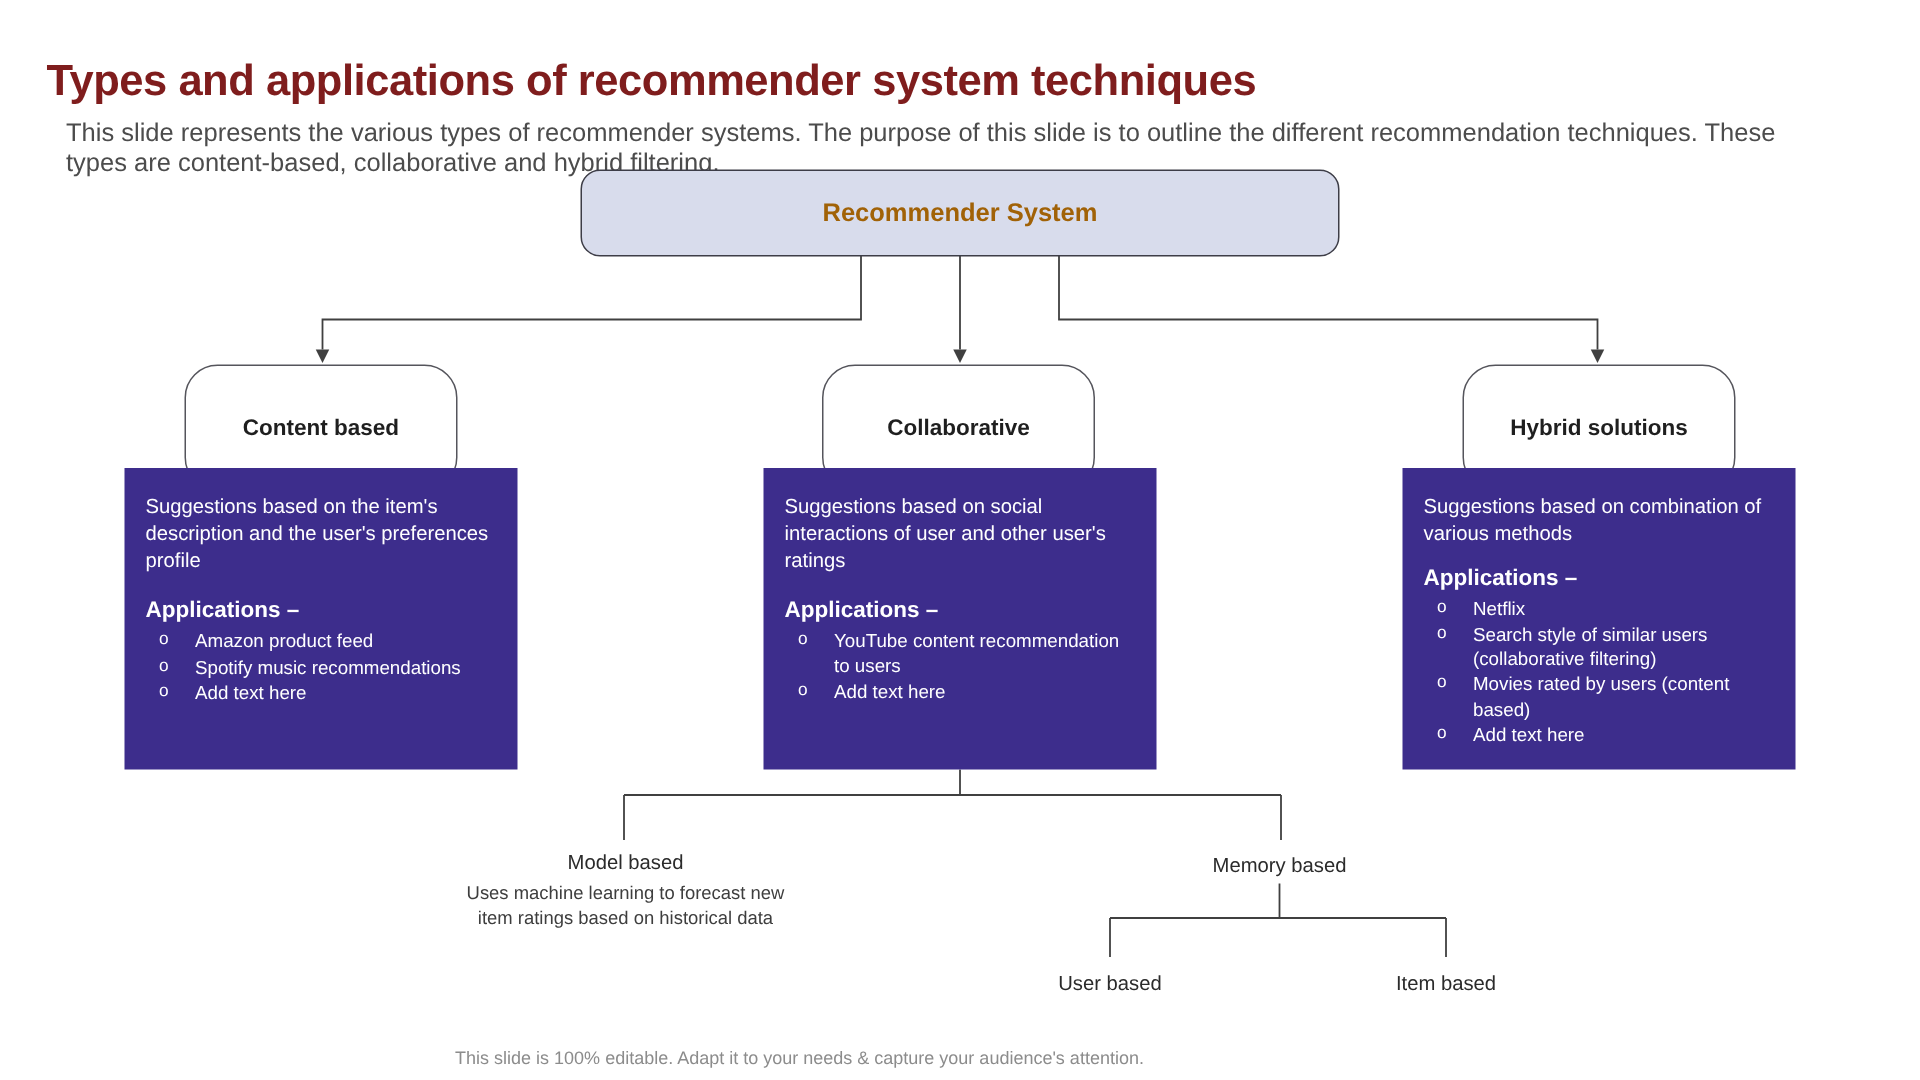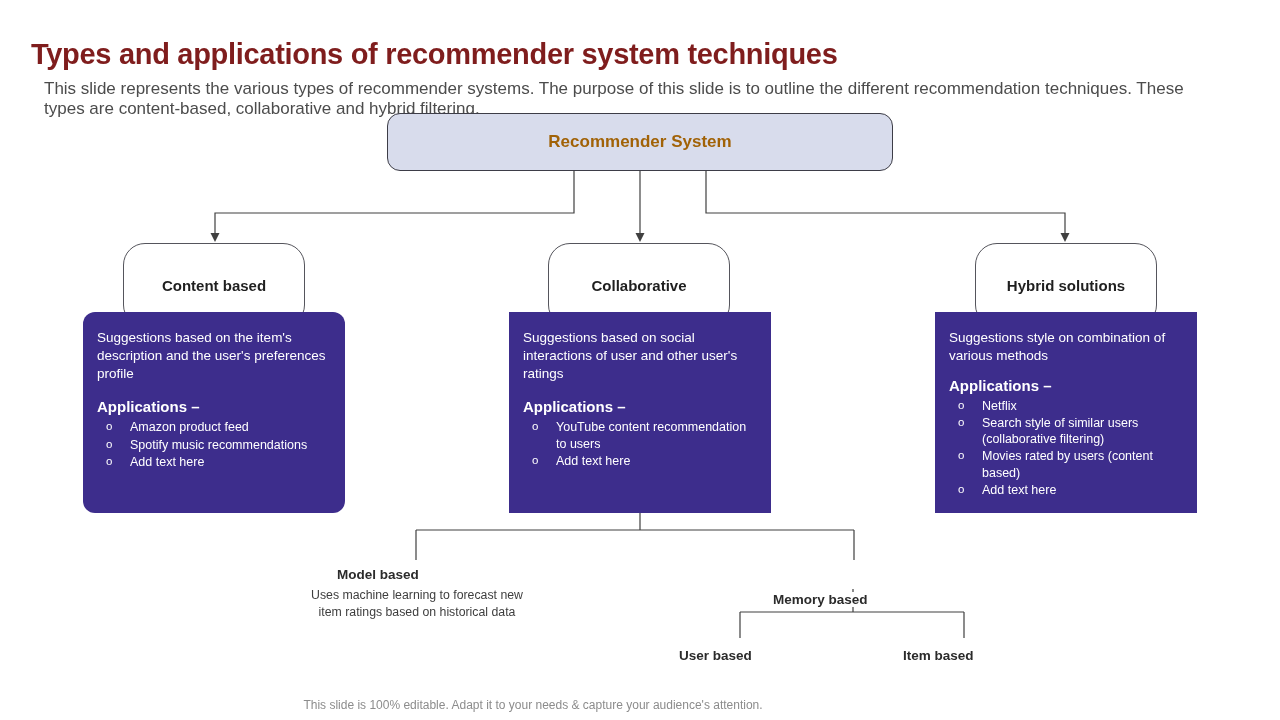--- a/index.html
+++ b/index.html
@@ -28,33 +28,33 @@
 
   .cat-box{position:absolute;top:243px;width:182px;height:84px;background:#ffffff;
     border:1px solid #55555c;border-radius:22px;z-index:2;
     display:flex;align-items:center;justify-content:center;
     font-size:15px;font-weight:bold;color:#1f1f1f;}
   .cat-content{left:123px;} .cat-collab{left:548px;} .cat-hybrid{left:975px;}
 
   .purple-box{position:absolute;top:312px;width:262px;height:201px;
     background:var(--accent-purple);color:#ffffff;z-index:4;
     padding:17px 13px 0 14px;}
-  .pb-1{left:83px;border-radius:12px;} .pb-2{left:509px;} .pb-3{left:935px;}
+  .pb-1{left:83px;} .pb-2{left:509px;} .pb-3{left:935px;}
   .purple-box .desc{font-size:13.5px;line-height:1.32;}
   .purple-box .apps-heading{font-size:15px;font-weight:bold;margin-top:16px;}
   .pb-3 .apps-heading{margin-top:12px;}
   .purple-box ul{list-style:none;margin-top:4px;font-size:12.5px;line-height:1.3;}
   .purple-box li{position:relative;padding-left:33px;margin-bottom:1px;}
   .purple-box li::before{content:"o";position:absolute;left:9px;top:0;font-size:11.5px;}
 
-  .node-label{position:absolute;text-align:left;font-size:13.5px;font-weight:bold;color:#2b2b2b;z-index:2;}
+  .node-label{position:absolute;text-align:center;font-size:13.5px;font-weight:normal;color:#2b2b2b;z-index:2;}
   .model-label{left:337px;top:567px;width:160px;}
   .model-desc{position:absolute;left:302px;top:587px;width:230px;text-align:center;
     font-size:12.3px;color:#3e3e3e;line-height:1.35;z-index:2;}
-  .memory-label{left:773px;top:569px;width:160px;background:#fff;margin-top:23px;}
+  .memory-label{left:773px;top:569px;width:160px;background:#fff;}
   .user-label{left:679px;top:648px;width:122px;}
   .item-label{left:903px;top:648px;width:122px;}
 
   .footer{position:absolute;left:0;top:698px;width:1066px;text-align:center;
     font-size:12px;color:#8c8c8c;}
 </style>
 </head>
 <body>
 
 <div class="slide">
@@ -100,21 +100,21 @@
   <div class="purple-box pb-2">
     <div class="desc">Suggestions based on social interactions of user and other user's ratings</div>
     <div class="apps-heading">Applications –</div>
     <ul>
         <li>YouTube content recommendation to users</li>
         <li>Add text here</li>
       </ul>
   </div>
 
   <div class="purple-box pb-3">
-    <div class="desc">Suggestions style on combination of various methods</div>
+    <div class="desc">Suggestions based on combination of various methods</div>
     <div class="apps-heading">Applications –</div>
     <ul>
         <li>Netflix</li>
         <li>Search style of similar users (collaborative filtering)</li>
         <li>Movies rated by users (content based)</li>
         <li>Add text here</li>
       </ul>
   </div>
 
   <div class="node-label model-label">Model based</div>

